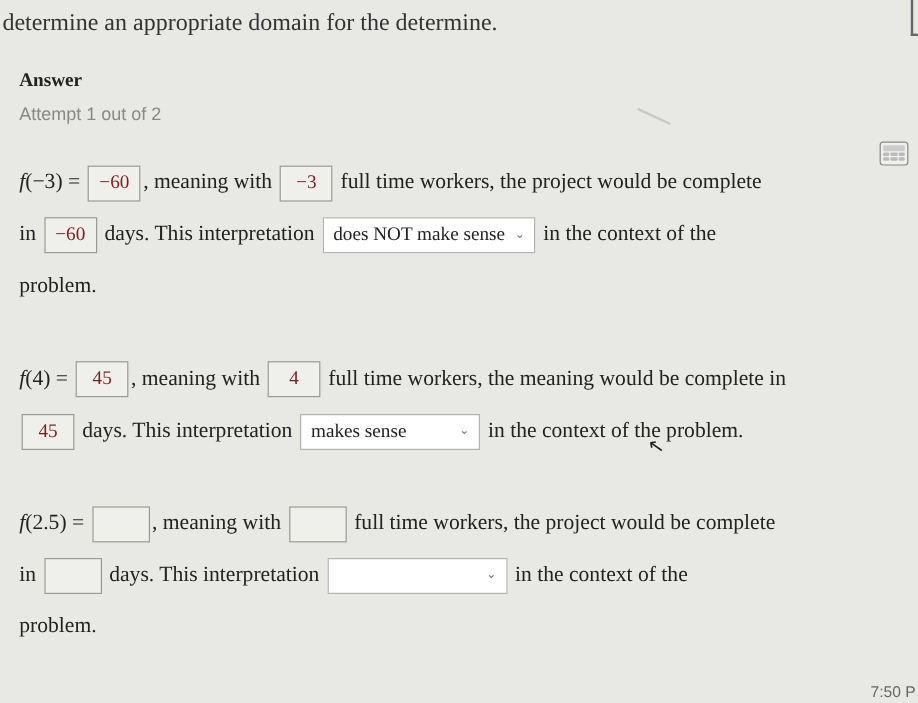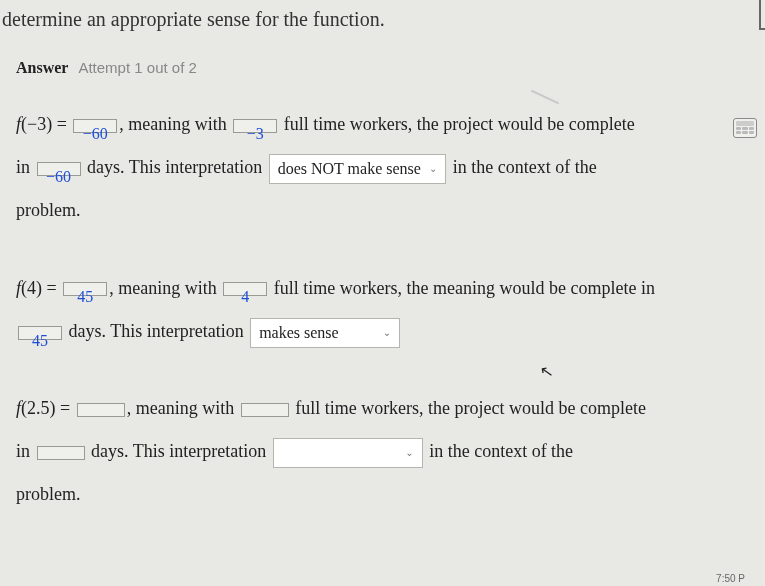--- a/index.html
+++ b/index.html
@@ -20,20 +20,21 @@
       color: #333;
       margin-bottom: 28px;
       font-weight: normal;
     }
     .answer-row {
       margin-left: 14px;
       margin-bottom: 26px;
       display: flex;
       align-items: baseline;
       gap: 10px;
+      flex-direction: column;
     }
     .answer-label {
       font-weight: bold;
       font-size: 16px;
       color: #222;
     }
     .attempt {
       font-size: 15px;
       color: #888;
       font-family: Arial, sans-serif;
@@ -42,30 +43,30 @@
       margin-left: 14px;
       margin-bottom: 34px;
       font-size: 18px;
       line-height: 2.4;
       color: #222;
     }
     .mathf { font-style: italic; }
     .inputbox {
       display: inline-block;
       min-width: 44px;
-      height: 14px;
+      height: 30px;
       border: 1px solid #9a9a95;
       background: #efefec;
       text-align: center;
       font-size: 16px;
       line-height: 28px;
       vertical-align: middle;
       padding: 0 6px;
       font-family: Georgia, serif;
-      color: #1d4ed8;
+      color: #7f1d1d;
       margin: 0 2px;
     }
     .inputbox.empty { min-width: 48px; }
     .selectbox {
       display: inline-flex;
       align-items: center;
       min-width: 150px;
       height: 30px;
       border: 1px solid #b5b5b0;
       background: #ffffff;
@@ -121,33 +122,33 @@
     .tick {
       position:absolute;
       left: 530px; top: 96px;
       width: 30px; height: 2px;
       background: #999;
       transform: rotate(25deg);
       opacity: .4;
     }
     .footer-num {
       position:absolute;
-      right: 20px;
+      right: 2px;
       bottom: 2px;
-      font-size: 10px;
+      font-size: 13px;
       color: #666;
       font-family: Arial, sans-serif;
       margin-top: 31px;
     }
   </style>
 </head>
 <body>
 
 <div class="page">
-  <div class="title">determine an appropriate sense for the function.</div>
+  <div class="title">determine an appropriate domain for the determine.</div>
 
   <div class="answer-row">
     <span class="answer-label">Answer</span>
     <span class="attempt">Attempt 1 out of 2</span>
   </div>
 
   <div class="block">
     <span class="mathf">f</span><span>(−3) =</span>
     <span class="inputbox">−60</span><span>, meaning with</span>
     <span class="inputbox">−3</span>
@@ -170,20 +171,21 @@
     <span class="inputbox">45</span><span>, meaning with</span>
     <span class="inputbox">4</span>
     <span>full time workers, the meaning would be complete in</span>
     <br>
     <span class="inputbox">45</span>
     <span>days. This interpretation</span>
     <span class="selectbox">
       <span>makes sense</span>
       <span class="chev">⌄</span>
     </span>
+    <span>in the context of the problem.</span>
   </div>
 
   <div class="block" style="margin-bottom:0;">
     <span class="mathf">f</span><span>(2.5) =</span>
     <span class="inputbox empty"></span><span>, meaning with</span>
     <span class="inputbox empty"></span>
     <span>full time workers, the project would be complete</span>
     <br>
     <span>in</span>
     <span class="inputbox empty"></span>

